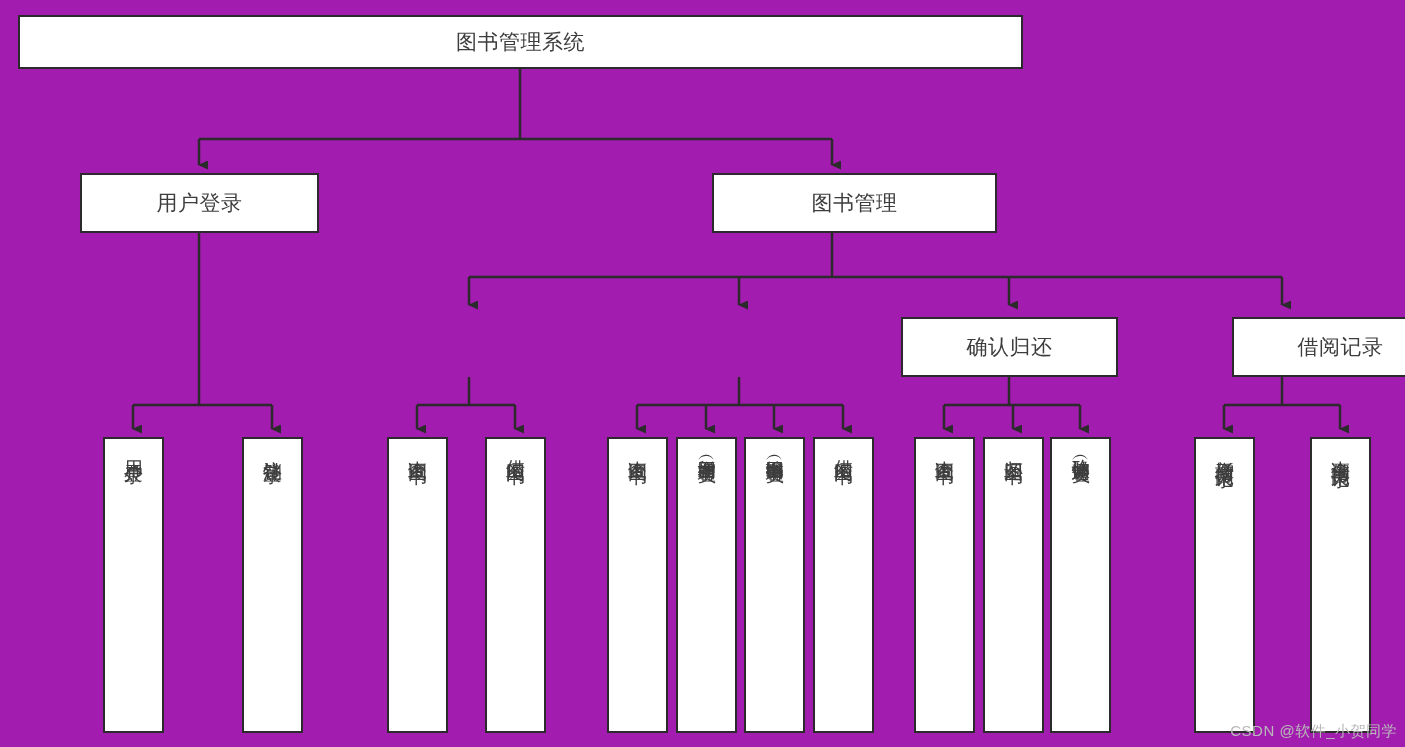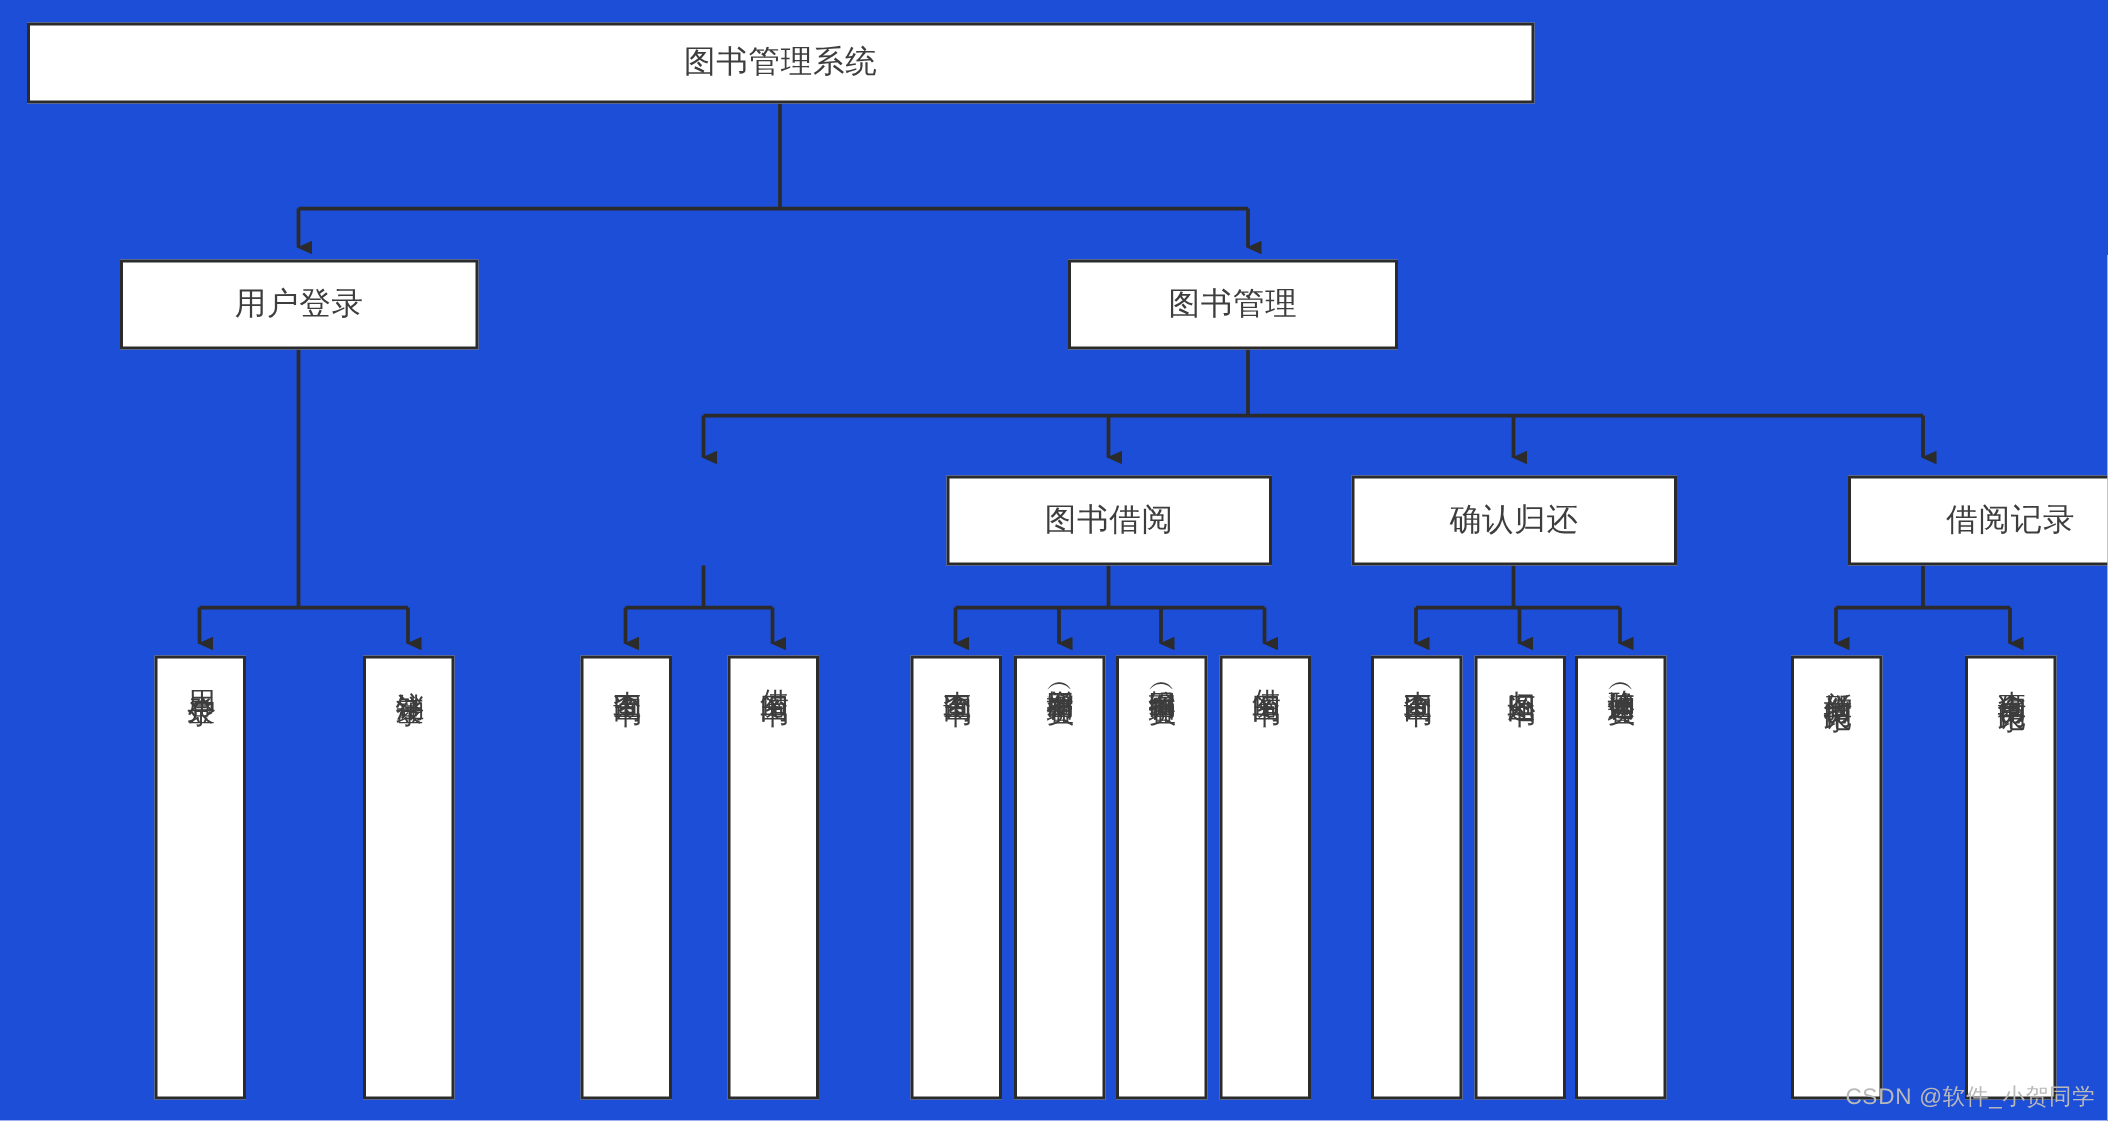--- a/index.html
+++ b/index.html
@@ -8,21 +8,21 @@
     padding: 0;
     background: #ffffff;
   }
   body {
     font-family: "Liberation Sans", "DejaVu Sans", sans-serif;
   }
   #diagram-root {
     position: relative;
     width: 1405px;
     height: 747px;
-    background: #1d4ed8;
+    background: #a21caf;
     overflow: hidden;
   }
   #connector-layer {
     position: absolute;
     left: 0;
     top: 0;
     width: 1405px;
     height: 747px;
     pointer-events: none;
   }
@@ -129,27 +129,24 @@
     </g>
   </svg>
 
   <div class="node root" style="left:18px; top:15px; width:1005px; height:54px;">
     <span class="label">图书管理系统</span>
   </div>
 
   <div class="node" style="left:80px; top:173px; width:239px; height:60px;">
     <span class="label">用户登录</span>
   </div>
-  <div class="node" style="left:712px; top:173px; width:220px; height:60px;">
+  <div class="node" style="left:712px; top:173px; width:285px; height:60px;">
     <span class="label">图书管理</span>
   </div>
 
-  <div class="node" style="left:631px; top:317px; width:217px; height:60px;">
-    <span class="label">图书借阅</span>
-  </div>
   <div class="node" style="left:901px; top:317px; width:217px; height:60px;">
     <span class="label">确认归还</span>
   </div>
   <div class="node" style="left:1232px; top:317px; width:217px; height:60px;">
     <span class="label">借阅记录</span>
   </div>
 
   <div class="node leaf" style="left:103px; top:437px; width:61px; height:296px;">
     <span class="label">用户登录</span>
   </div>

